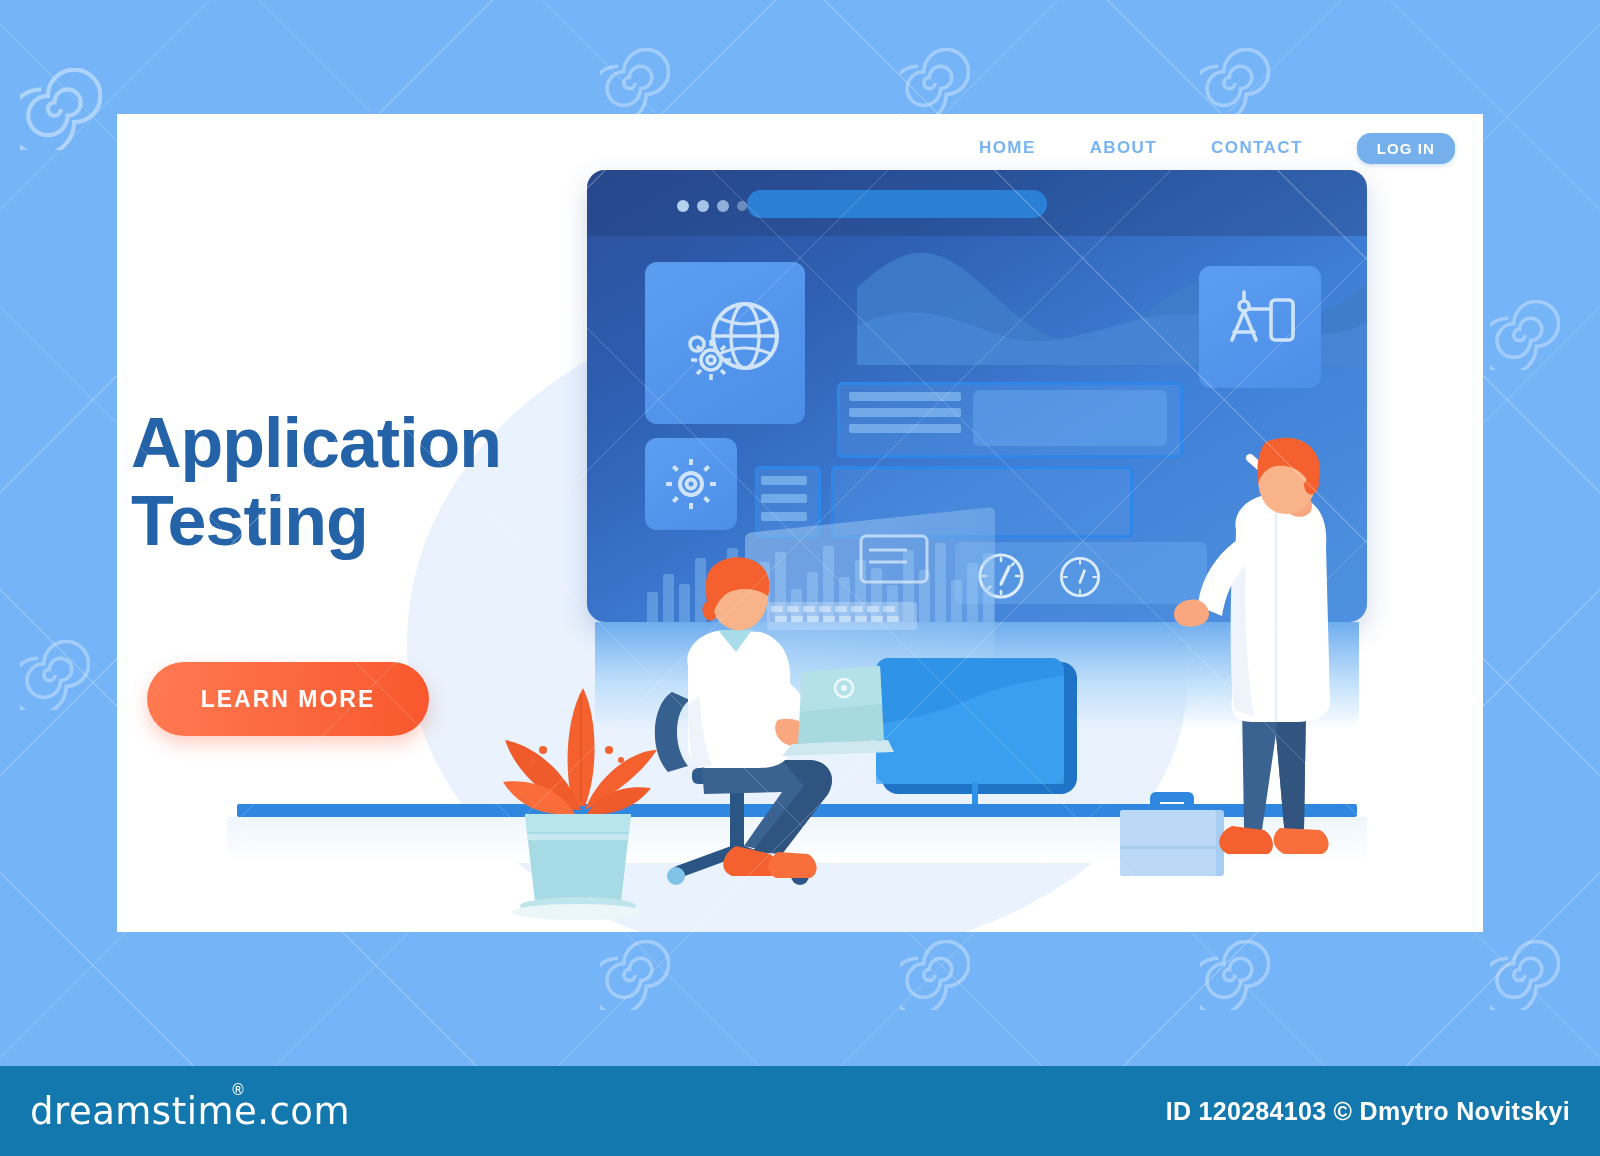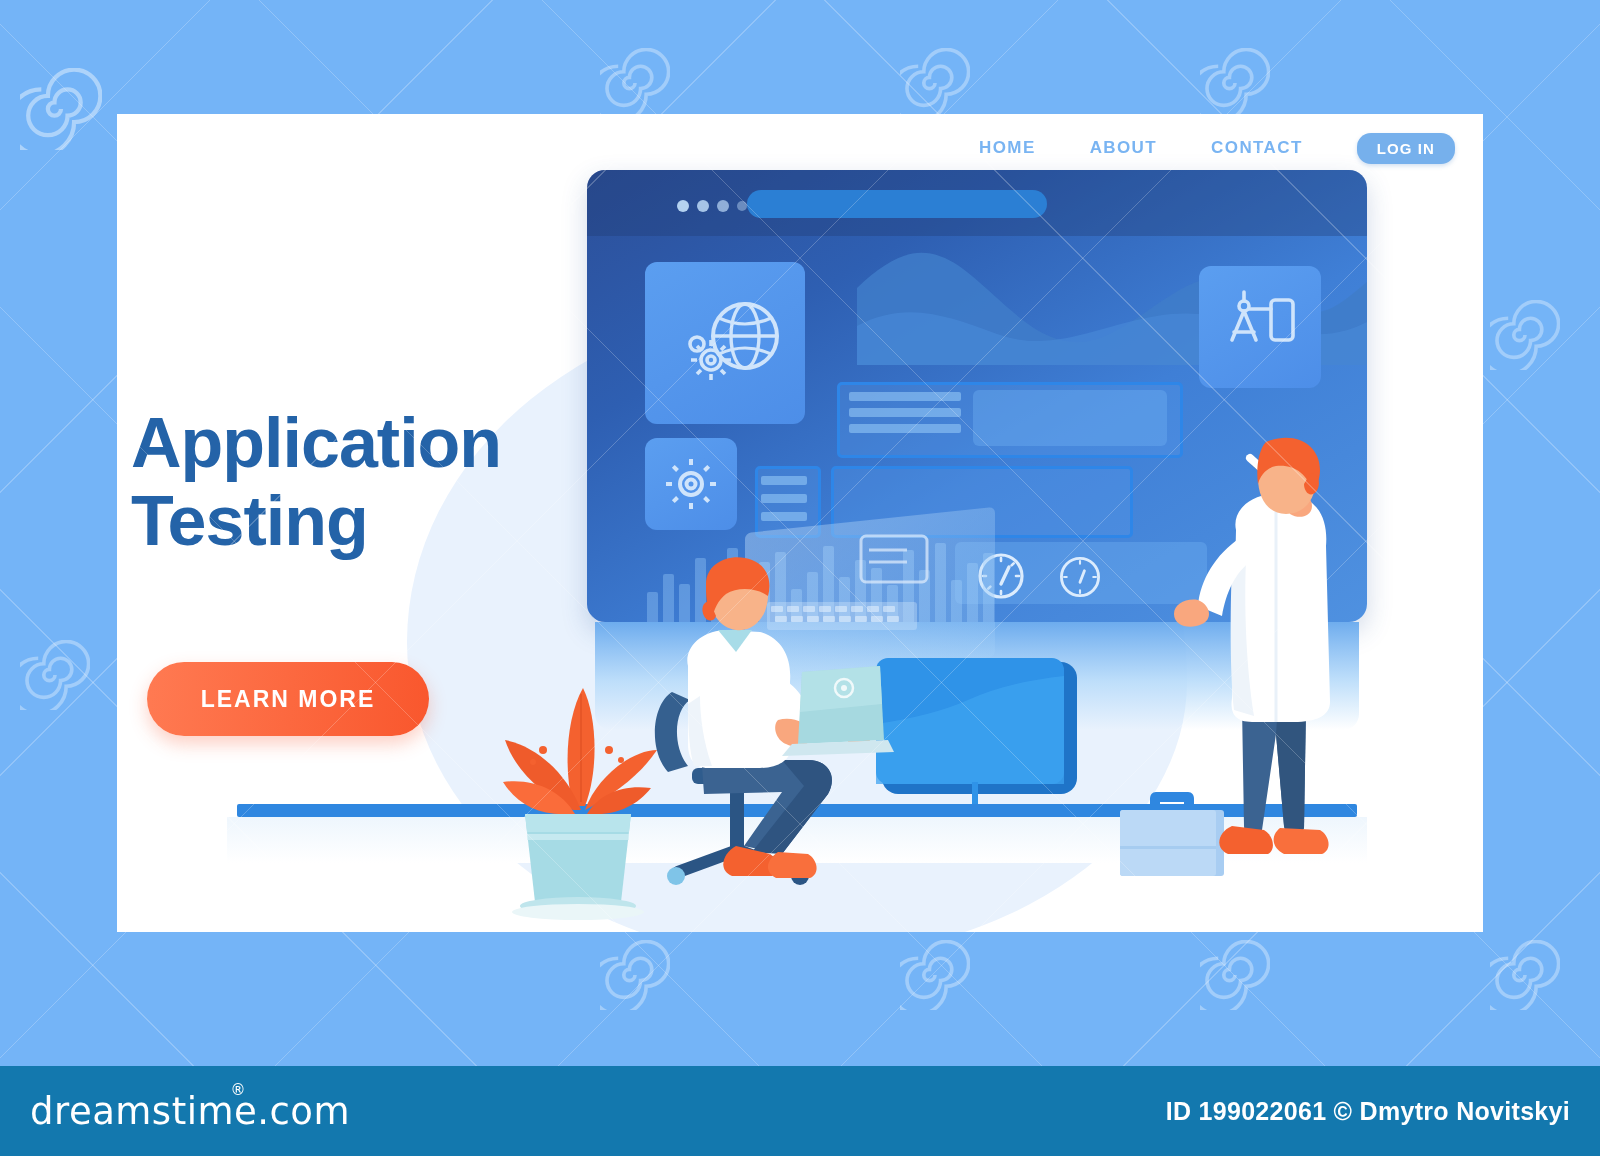--- a/index.html
+++ b/index.html
@@ -434,14 +434,14 @@
     <rect x="8" y="60" width="96" height="3" fill="#a6ccf0"></rect>
   </svg>
 
 </div>
 
 <div class="footer">
   <div class="ds-logo">
     <span>dreamstime.com</span>
     <span class="reg">®</span>
   </div>
-  <div class="credit">ID 199022061 © Dmytro Novitskyi</div>
+  <div class="credit">ID 120284103 © Dmytro Novitskyi</div>
 </div>
 
 </body></html>

